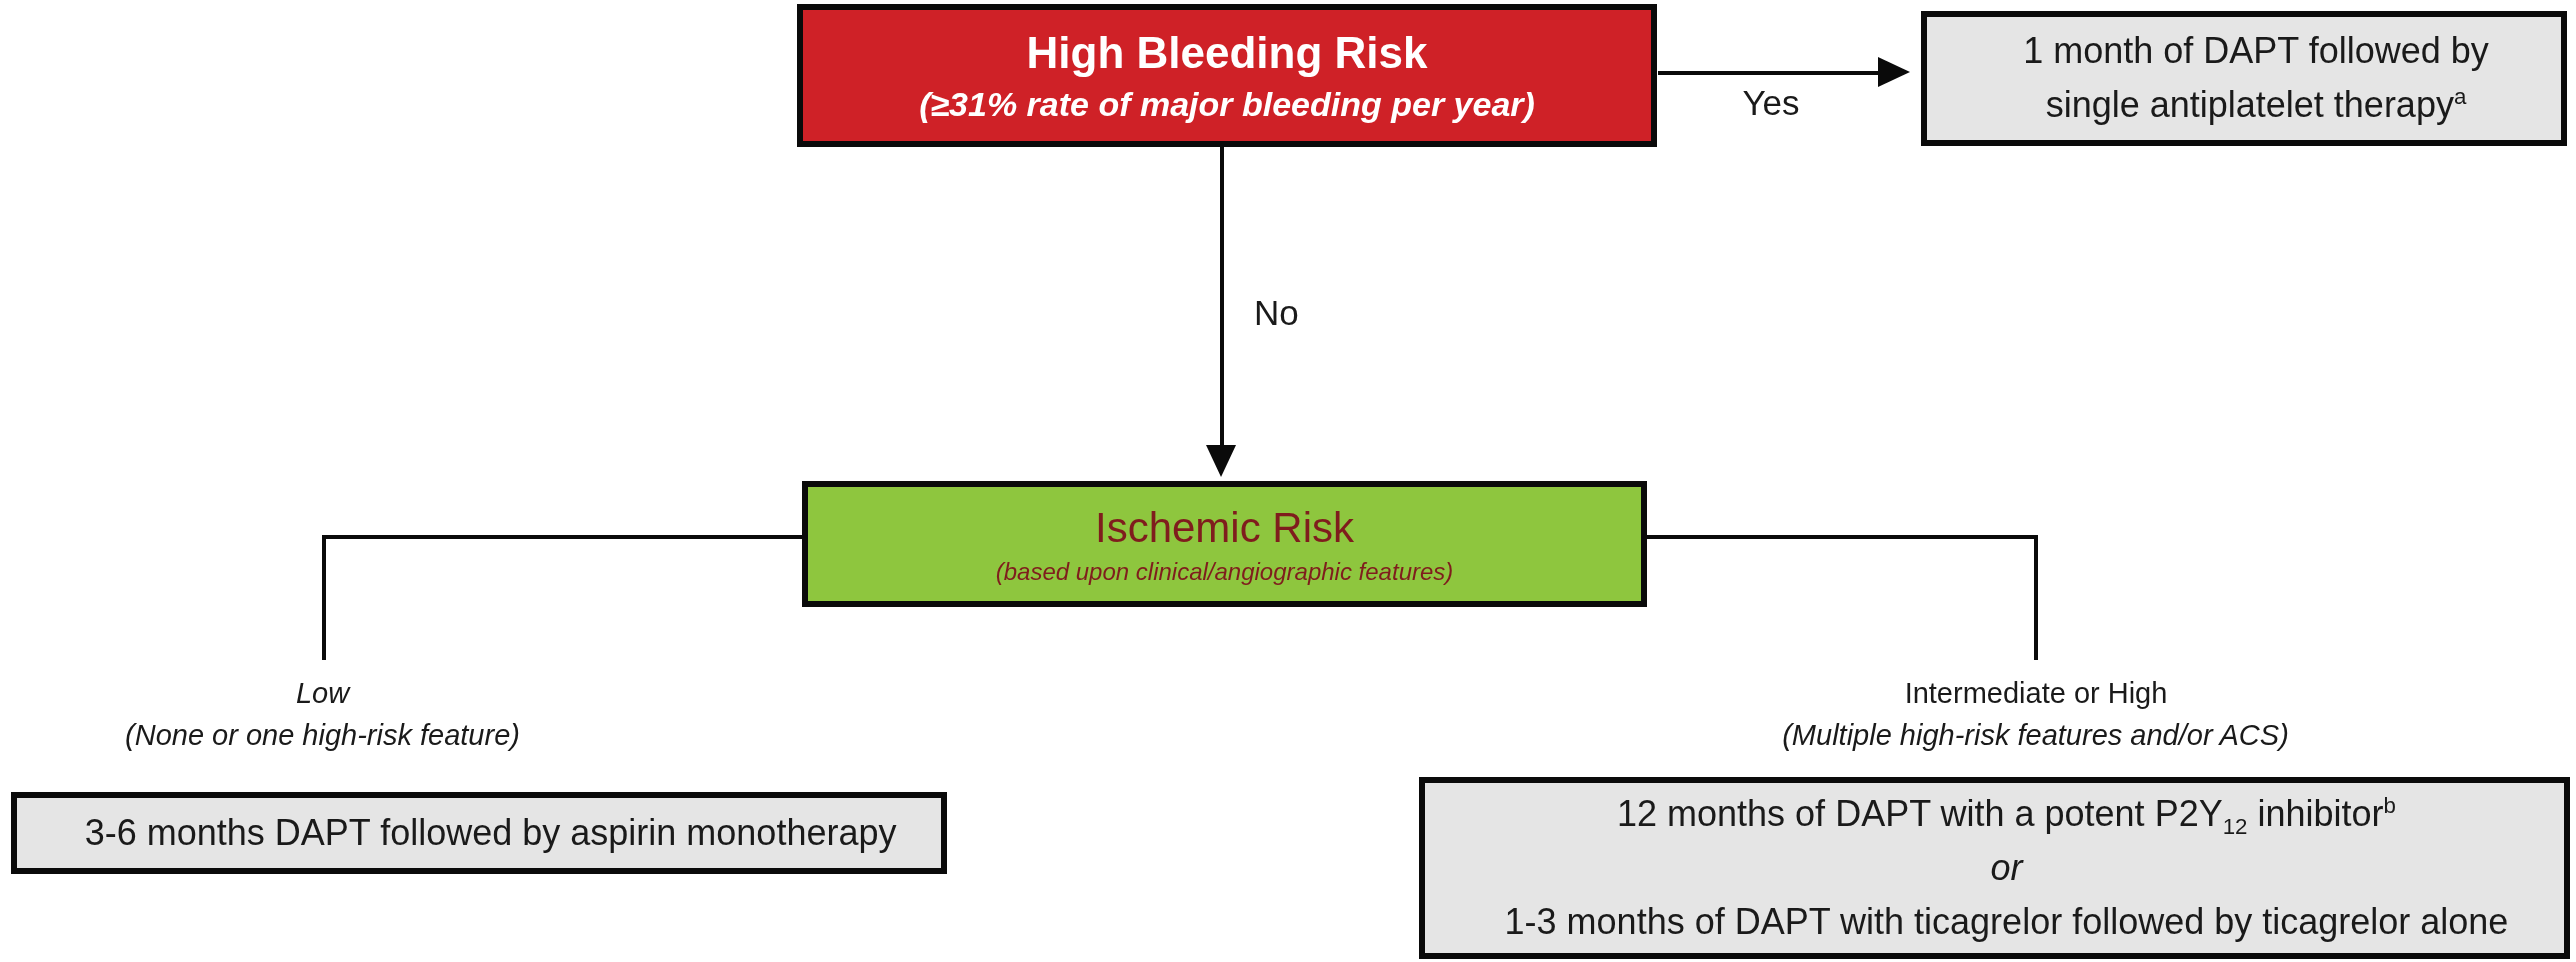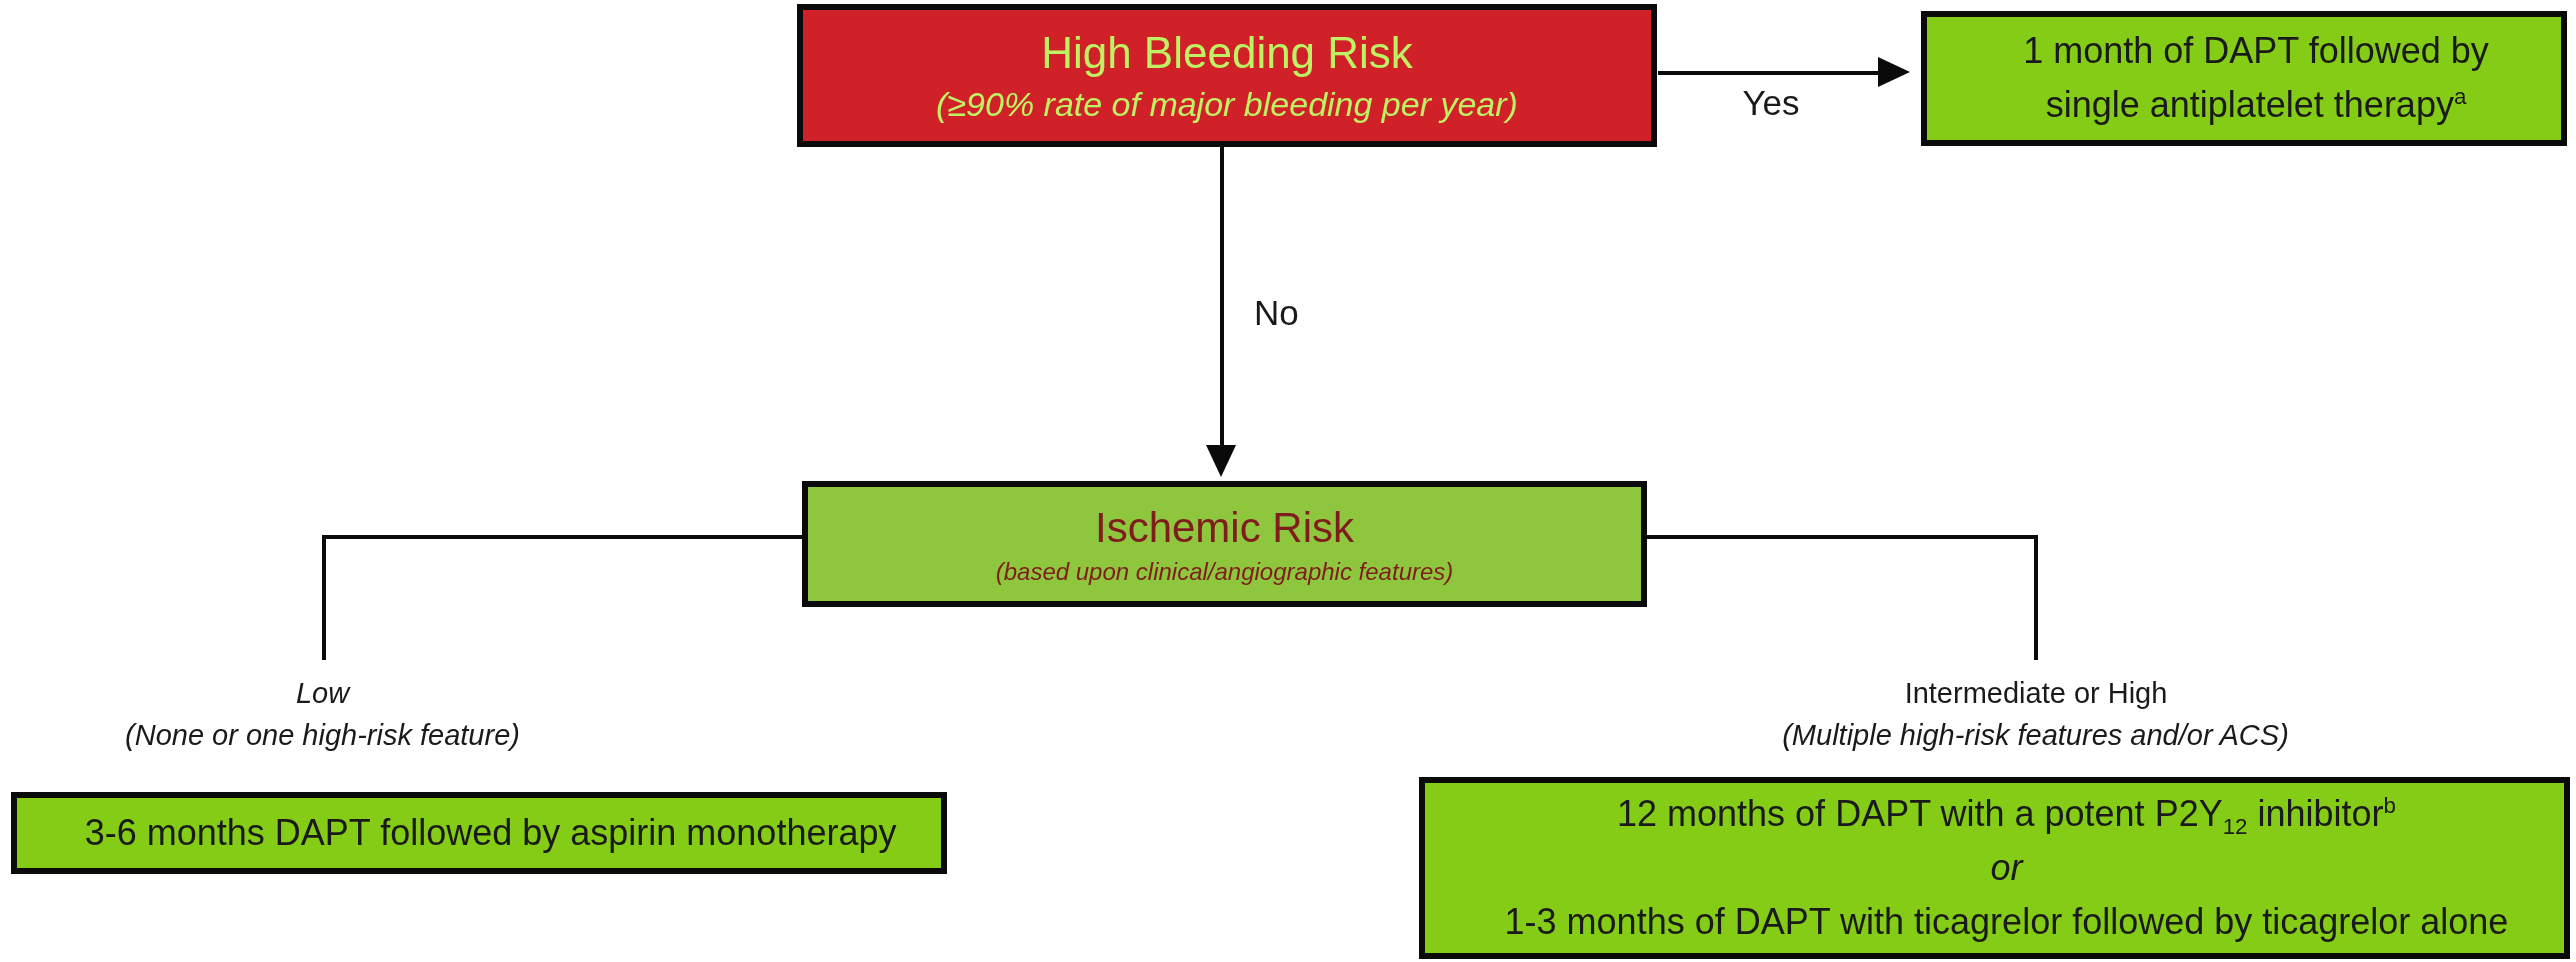--- a/index.html
+++ b/index.html
@@ -14,23 +14,23 @@
   .node {
     position: absolute;
     border: 6.2px solid #0a0a0a;
     box-sizing: border-box;
     display: flex;
     flex-direction: column;
     align-items: center;
     justify-content: center;
     text-align: center;
   }
-  .node-red    { background: #cf2127; color: #bef264; }
+  .node-red    { background: #cf2127; color: #ffffff; font-weight: bold; }
   .node-green  { background: #8ec63e; color: #7f1d1d; }
-  .node-cream  { background: #84cc16; color: #1a1a1a; padding-left: 24px; }
+  .node-cream  { background: #e5e5e5; color: #1a1a1a; padding-left: 24px; }
 
   .title-lg   { font-size: 44px; line-height: 1.3; }
   .subtitle-i { font-size: 34px; font-style: italic; line-height: 1.3; }
   .outcome-tx { font-size: 36px; line-height: 1.5; }
 
   .edge {
     position: absolute;
     background: #0a0a0a;
   }
   .arrowhead { position: absolute; width: 0; height: 0; }
@@ -61,21 +61,21 @@
   sup { font-size: 62%; vertical-align: super; line-height: 0; }
   sub { font-size: 62%; vertical-align: sub; line-height: 0; }
 </style>
 </head>
 <body>
 
 <div id="canvas">
 
   <div class="node node-red" style="left:797px; top:3.5px; width:860px; height:143px;">
     <div class="title-lg">High Bleeding Risk</div>
-    <div class="subtitle-i">(≥90% rate of major bleeding per year)</div>
+    <div class="subtitle-i">(≥31% rate of major bleeding per year)</div>
   </div>
 
   <div class="edge" style="left:1658px; top:71px; width:223px; height:4.4px;"></div>
   <div class="arrowhead arrowhead-right" style="left:1878px; top:57px;"></div>
   <div class="edge-label" style="left:1718px; top:83px; width:106px;">Yes</div>
 
   <div class="node node-cream" style="left:1921px; top:10.6px; width:646px; height:135px;">
     <div class="outcome-tx">1 month of DAPT followed by</div>
     <div class="outcome-tx"><span>single antiplatelet therapy</span><sup>a</sup></div>
   </div>

